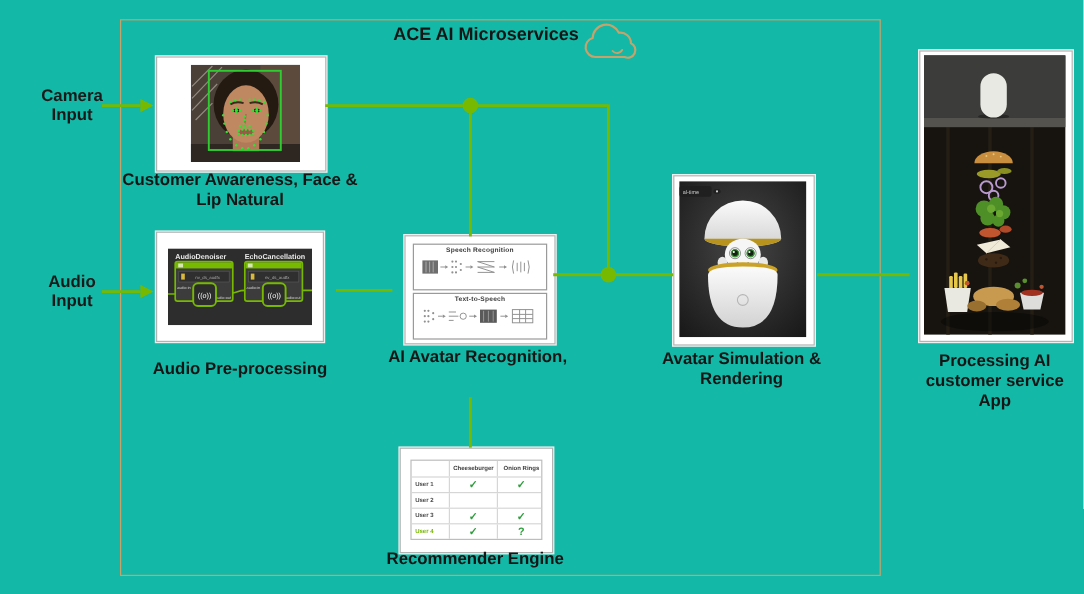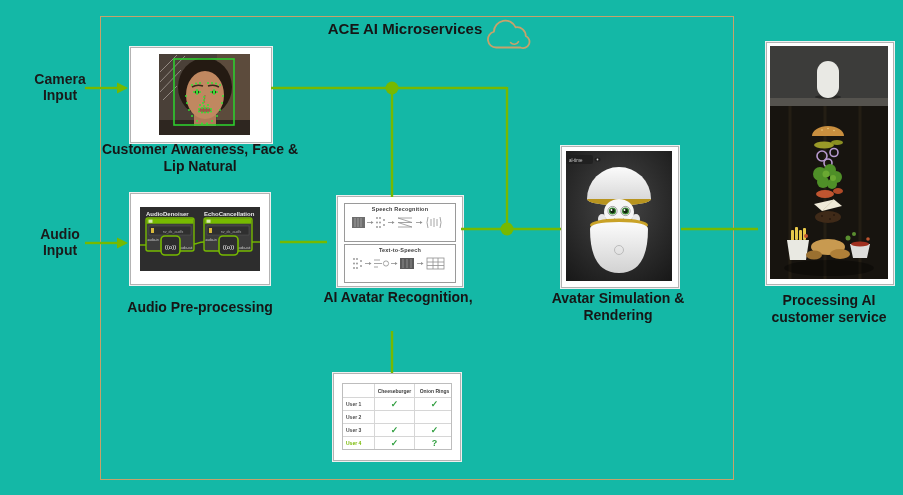--- a/index.html
+++ b/index.html
@@ -462,20 +462,21 @@
       <g fill="#c05530">
           <circle cx="36" cy="190" r="2"></circle>
           <circle cx="98" cy="193" r="1.8"></circle>
         </g>
       <ellipse cx="59" cy="222" rx="45" ry="8" fill="#000" opacity="0.35"></ellipse>
     </svg>
   </div>
   <div class="abs caption cap-app">
     <div>Processing AI</div>
     <div>customer service</div>
+    <div>App</div>
   </div>
 
   <div class="abs frame rec-box">
     <div class="rec-table">
       <div class="rec-row rec-header">
         <div class="rec-cell user"></div>
         <div class="rec-cell">Cheeseburger</div>
         <div class="rec-cell">Onion Rings</div>
       </div>
       <div class="rec-row">
@@ -493,14 +494,15 @@
         <div class="rec-cell rec-mark">✓</div>
         <div class="rec-cell rec-mark">✓</div>
       </div>
       <div class="rec-row">
         <div class="rec-cell user rec-user-hl">User 4</div>
         <div class="rec-cell rec-mark">✓</div>
         <div class="rec-cell rec-mark">?</div>
       </div>
     </div>
   </div>
+  <div class="abs caption cap-rec">Recommender Engine</div>
 
 </div>
 
 </body></html>

